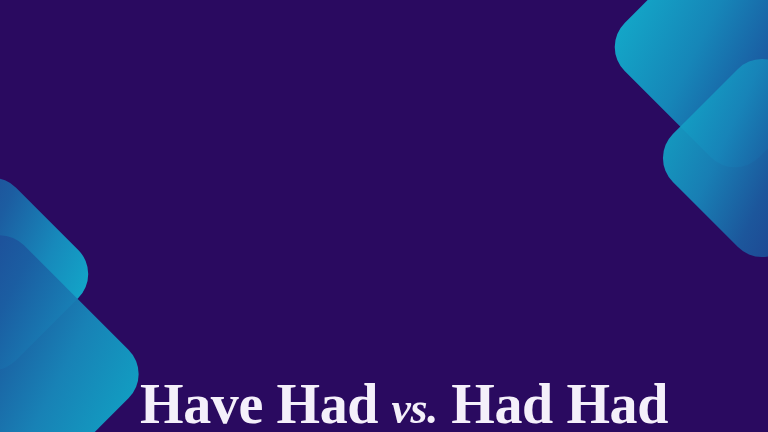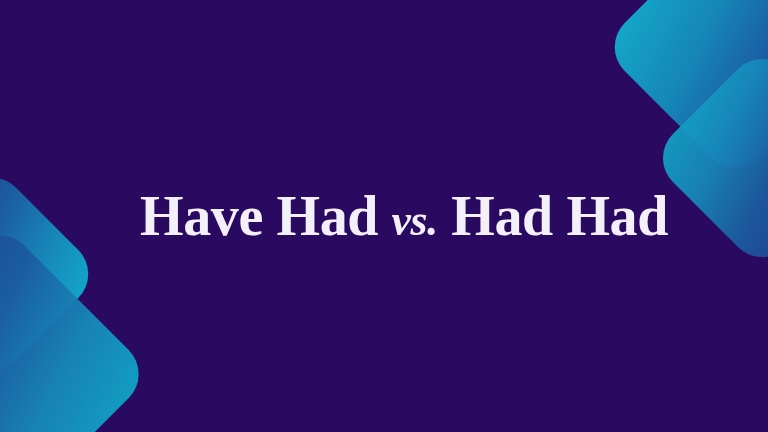--- a/index.html
+++ b/index.html
@@ -63,21 +63,21 @@
     top: 266px;
     background: linear-gradient(72deg, #22398d 0%, #1b5ca1 40%, #1788ba 70%, #10a7c8 100%);
     opacity: .95;
   }
 
   
   #title-wrap {
     position: absolute;
     inset: 0;
     display: flex;
-    align-items: center;
+    align-items: flex-end;
     justify-content: center;
     margin-left: 40px;
   }
   #title {
     margin: 0;
     font-size: 56px;
     font-weight: 700;
     letter-spacing: -0.4px;
     color: #f4f0fa;
     white-space: nowrap;

